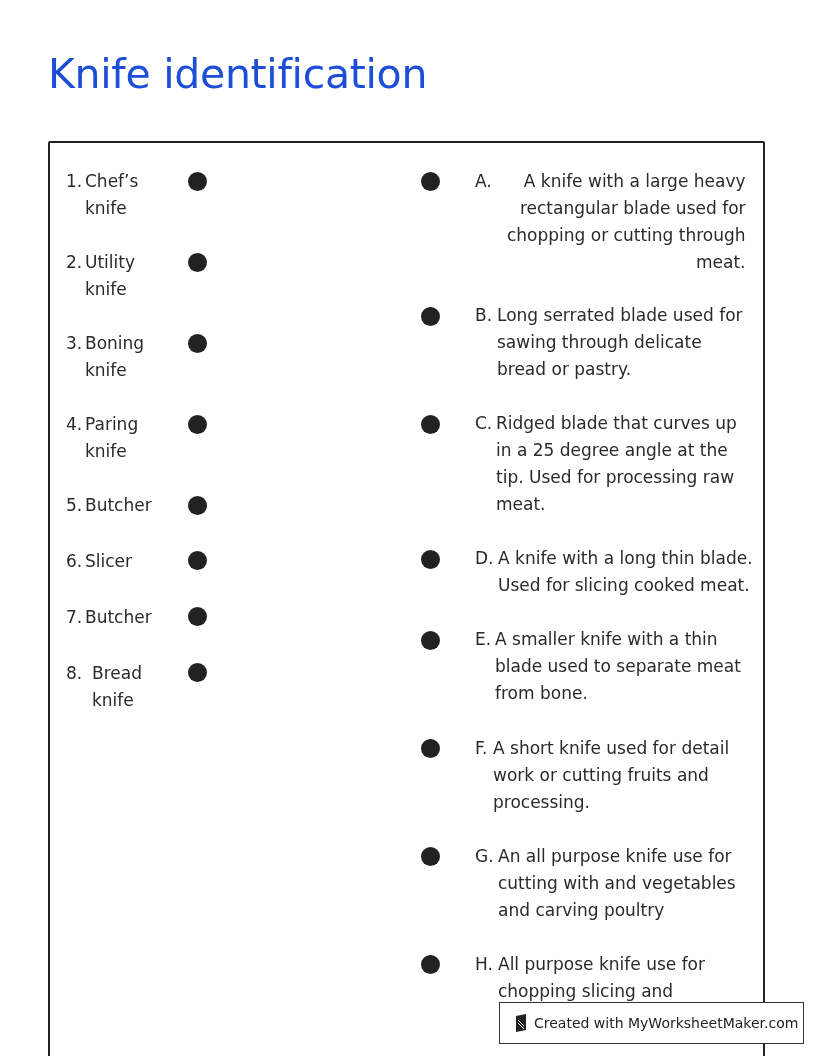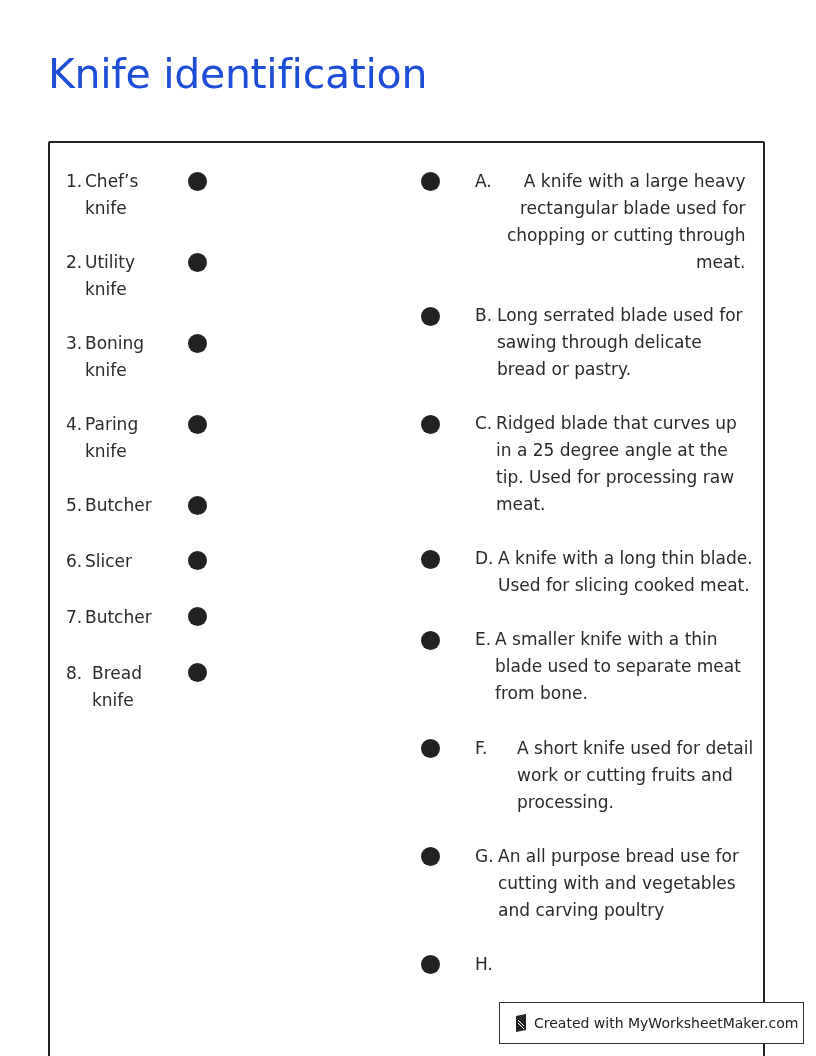--- a/index.html
+++ b/index.html
@@ -114,33 +114,33 @@
 
 <div class="dot" style="left:421px; top:631px;"></div>
 <div class="item" style="left:475px; top:626px; width:280px;">
   <span class="num">E.</span>
   <span class="label" style="left:20px;"><span>A smaller knife with a thin</span><br><span>blade used to separate meat</span><br><span>from bone.</span></span>
 </div>
 
 <div class="dot" style="left:421px; top:739px;"></div>
 <div class="item" style="left:475px; top:735px; width:280px;">
   <span class="num">F.</span>
-  <span class="label" style="left:18px;margin-left:24px;"><span>A short knife used for detail</span><br><span>work or cutting fruits and</span><br><span>processing.</span></span>
+  <span class="label" style="left:18px;"><span>A short knife used for detail</span><br><span>work or cutting fruits and</span><br><span>processing.</span></span>
 </div>
 
 <div class="dot" style="left:421px; top:847px;"></div>
 <div class="item" style="left:475px; top:843px; width:280px;">
   <span class="num">G.</span>
-  <span class="label" style="left:23px;"><span>An all purpose bread use for</span><br><span>cutting with and vegetables</span><br><span>and carving poultry</span></span>
+  <span class="label" style="left:23px;"><span>An all purpose knife use for</span><br><span>cutting with and vegetables</span><br><span>and carving poultry</span></span>
 </div>
 
 <div class="dot" style="left:421px; top:955px;"></div>
 <div class="item" style="left:475px; top:951px; width:280px;">
   <span class="num">H.</span>
-  <span class="label" style="left:23px;"><br><br><span>mincing</span></span>
+  <span class="label" style="left:23px;"><span>All purpose knife use for</span><br><span>chopping slicing and</span><br><span>mincing</span></span>
 </div>
 
 <div class="watermark">
   <svg class="wm-icon" viewBox="0 0 14 18">
     <polygon points="2,2 12,0 12,16 2,18" fill="#222222"></polygon>
     <line x1="4" y1="6" x2="10" y2="12" stroke="#ffffff" stroke-width="1"></line>
     <line x1="4" y1="9" x2="10" y2="15" stroke="#ffffff" stroke-width="1"></line>
   </svg>
   <span>Created with MyWorksheetMaker.com</span>
 </div>

